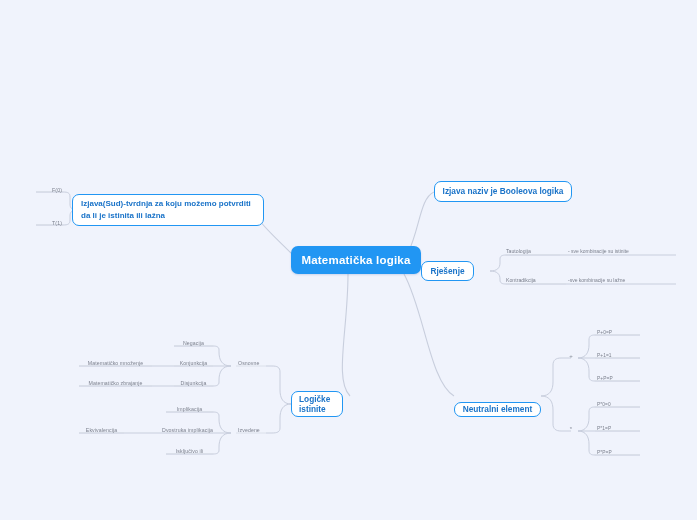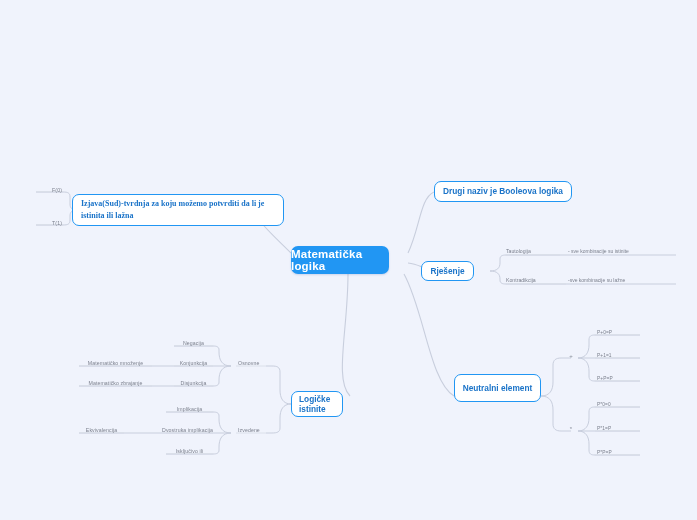--- a/index.html
+++ b/index.html
@@ -189,53 +189,53 @@
       <line x1="174" y1="386" x2="213" y2="386"></line>
       <line x1="166" y1="412" x2="213" y2="412"></line>
       <line x1="166" y1="433" x2="213" y2="433"></line>
       <line x1="166" y1="454" x2="213" y2="454"></line>
       <line x1="79" y1="366" x2="152" y2="366"></line>
       <line x1="79" y1="386" x2="152" y2="386"></line>
       <line x1="79" y1="433" x2="124" y2="433"></line>
     </g>
   </svg>
 
-  <div class="node root" style="left:291px; top:246px; width:98px; height:28px;">
+  <div class="node root" style="left:291px; top:246px; width:130px; height:28px;">
     <span>Matematička logika</span>
   </div>
 
-  <div class="node branch statement" style="left:72px; top:194px; width:212px; height:32px;font-family:Liberation Serif, serif;">
+  <div class="node branch statement" style="left:72px; top:194px; width:192px; height:32px;">
     <span>Izjava(Sud)-tvrdnja za koju možemo potvrditi da li je istinita ili lažna</span>
   </div>
 
   <div class="leaf left" style="position:absolute; left:20px; top:184px; width:44px; height:10px;">
     <span>F(0)</span>
   </div>
   <div class="leaf left" style="position:absolute; left:20px; top:217px; width:44px; height:10px;">
     <span>T(1)</span>
   </div>
 
   <div class="node branch" style="left:434px; top:181px; width:138px; height:21px;">
-    <span>Drugi naziv je Booleova logika</span>
+    <span>Izjava naziv je Booleova logika</span>
   </div>
 
   <div class="node branch" style="left:421px; top:261px; width:53px; height:20px;">
     <span>Rješenje</span>
   </div>
 
   <div class="leaf-pair" style="left:506px; top:245px; width:170px; height:10px;">
     <span class="lbl" style="width:62px;">Tautologija</span>
     <span class="desc">- sve kombinacije su istinite</span>
   </div>
   <div class="leaf-pair" style="left:506px; top:274px; width:170px; height:10px;">
     <span class="lbl" style="width:62px;">Kontradikcija</span>
     <span class="desc">-sve kombinacije su lažne</span>
   </div>
 
-  <div class="node branch" style="left:454px; top:374px; width:87px; height:28px;text-align:right;">
+  <div class="node branch" style="left:454px; top:402px; width:87px; height:15px;text-align:right;">
     <span>Neutralni element</span>
   </div>
 
   <div class="plus" style="left:564px; top:353px; width:14px; height:10px;">
     <span>+</span>
   </div>
   <div class="plus" style="left:564px; top:426px; width:14px; height:10px;">
     <span>*</span>
   </div>
 

